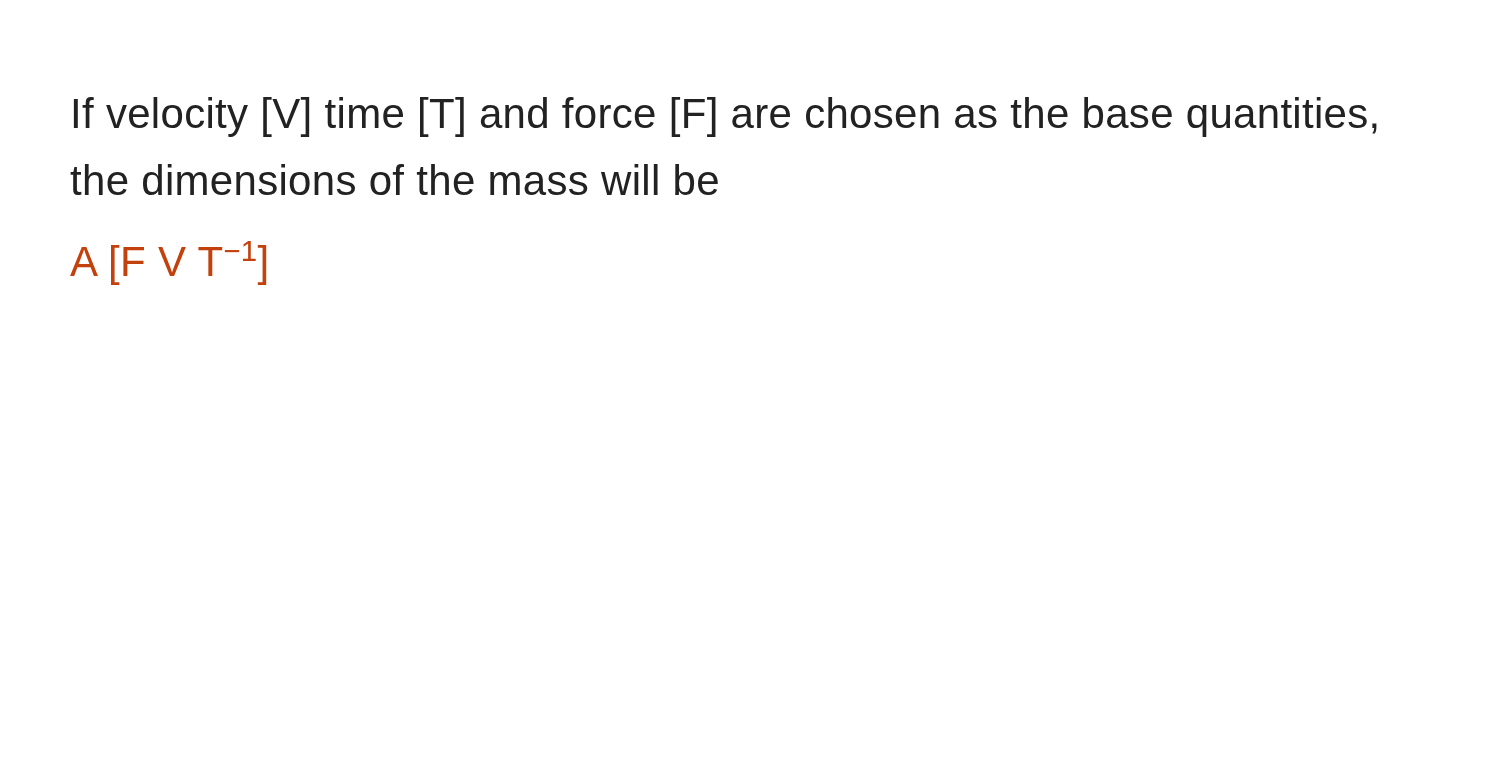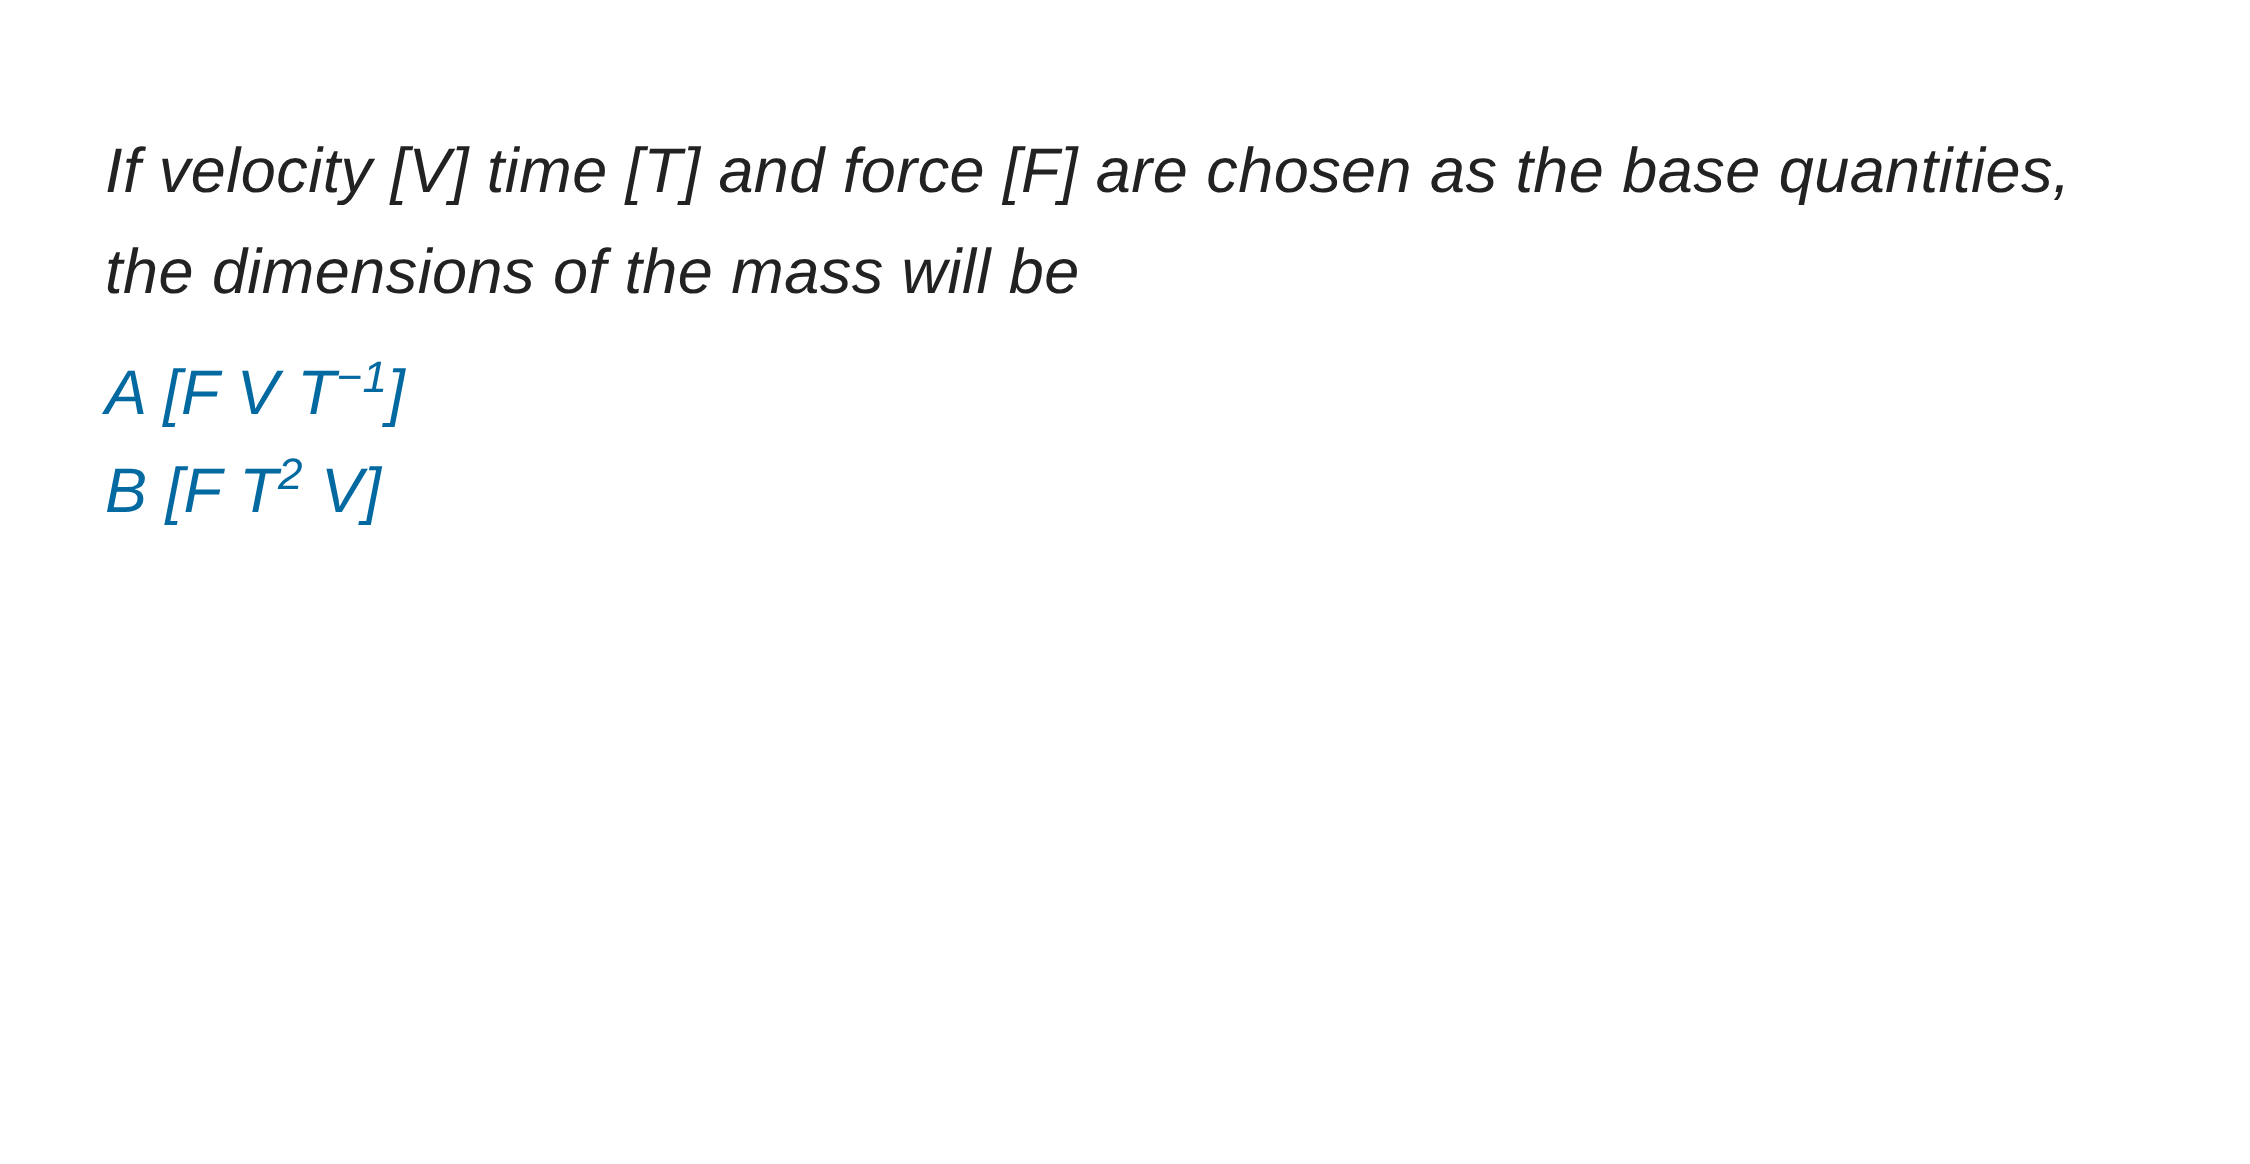--- a/index.html
+++ b/index.html
@@ -1,19 +1,18 @@
 <!DOCTYPE html>
 <html><head>
   <meta charset="utf-8">
   <style>
     * {
       margin: 0;
       padding: 0;
       box-sizing: border-box;
-      font-style: italic;
     }
     body {
       width: 1500px;
       height: 776px;
       background: #ffffff;
       font-family: Arial, Helvetica, sans-serif;
       padding: 80px 70px;
     }
     .question-text {
       font-size: 42px;
@@ -21,37 +20,33 @@
       line-height: 1.6;
       margin-bottom: 15px;
       letter-spacing: 0.3px;
     }
     .options {
       display: flex;
       flex-direction: column;
     }
     .option {
       font-size: 42px;
-      color: #0369a1;
+      color: #c2410c;
       line-height: 1.55;
       letter-spacing: 0.3px;
     }
     sup {
       font-size: 0.7em;
       vertical-align: super;
       line-height: 0;
     }
   </style>
 </head>
 <body>
 
 <div class="question-text">If velocity [V] time [T] and force [F] are chosen as the base quantities, the dimensions of the mass will be</div>
 
 <div class="options">
   <div class="option">
     <span>A</span>
     <span><span>[F V T</span><sup>−1</sup><span>]</span></span>
   </div>
-  <div class="option">
-    <span>B</span>
-    <span><span>[F T</span><sup>2</sup><span> V]</span></span>
-  </div>
 </div>
 
 </body></html>

